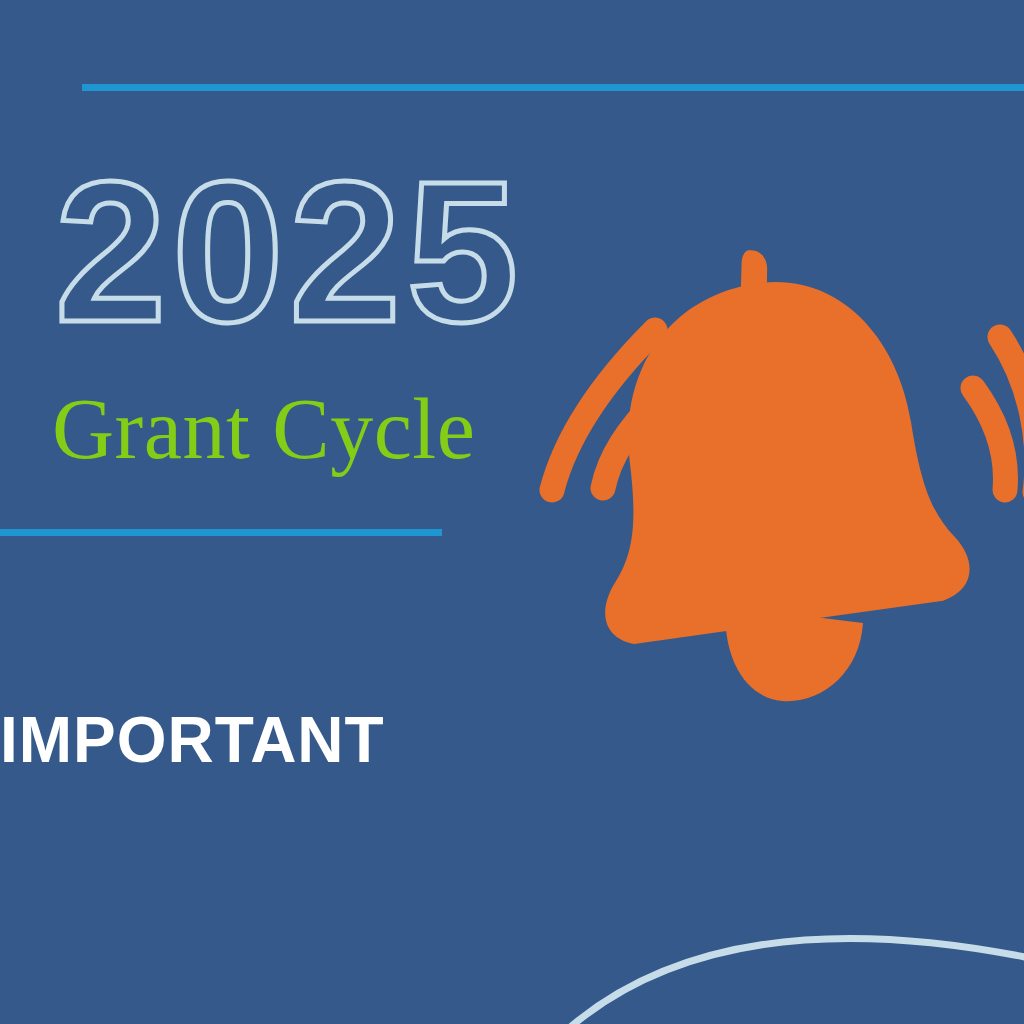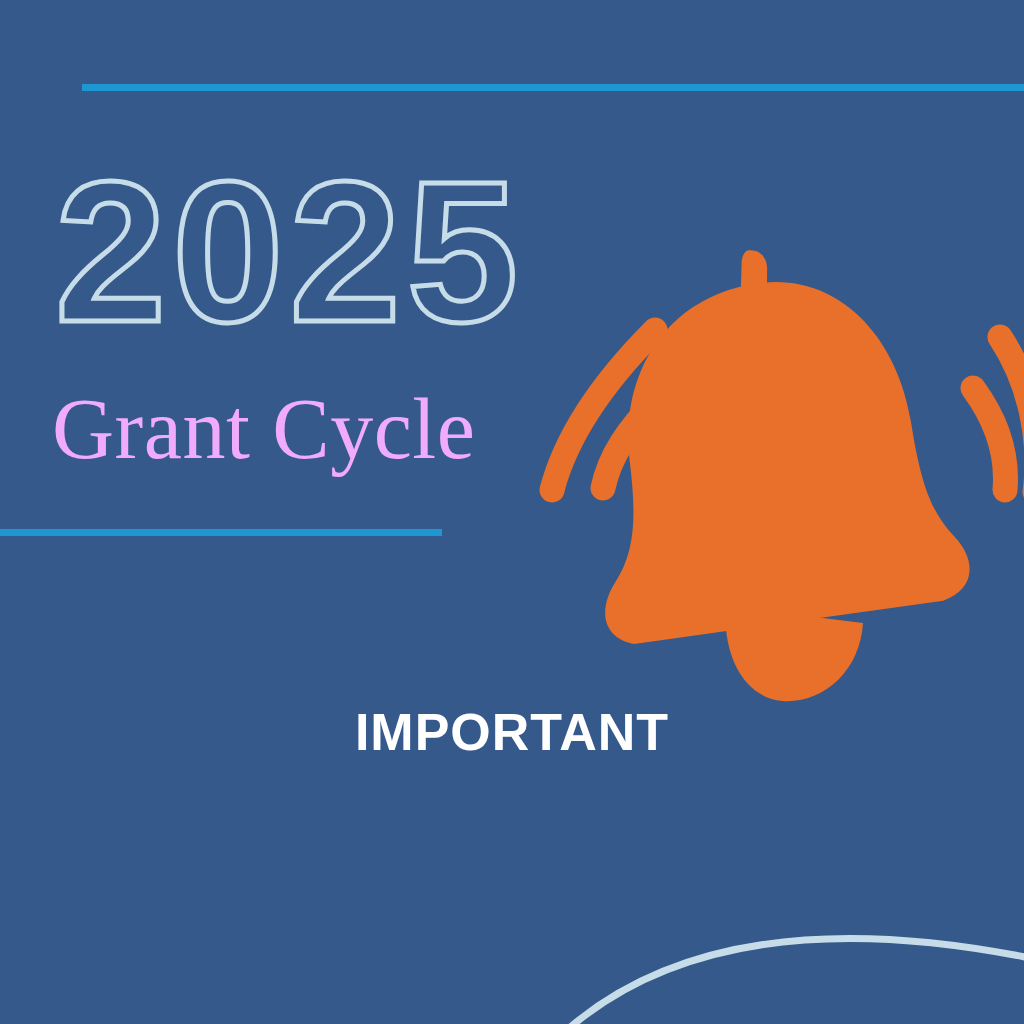--- a/index.html
+++ b/index.html
@@ -55,35 +55,35 @@
 
   
   .subtitle {
     position:absolute;
     left:52px;
     top:386px;
     font-family:"Liberation Serif", serif;
     font-size:86px;
     font-weight:400;
     line-height:1;
-    color:#f0abfc;
+    color:#84cc16;
     white-space:nowrap;
     letter-spacing:0.5px;
   }
 
   
   .headline {
     position:absolute;
     left:0;
     right:0;
     top:700px;
-    text-align:center;
+    text-align:left;
     font-family:"Liberation Sans", sans-serif;
     font-weight:700;
-    font-size:52px;
+    font-size:64px;
     line-height:1.26;
     letter-spacing:1px;
     color:#ffffff;
   }
   .headline .hl-line { display:block; }
 
   
   .bell-wrap {
     position:absolute;
     left:530px;

